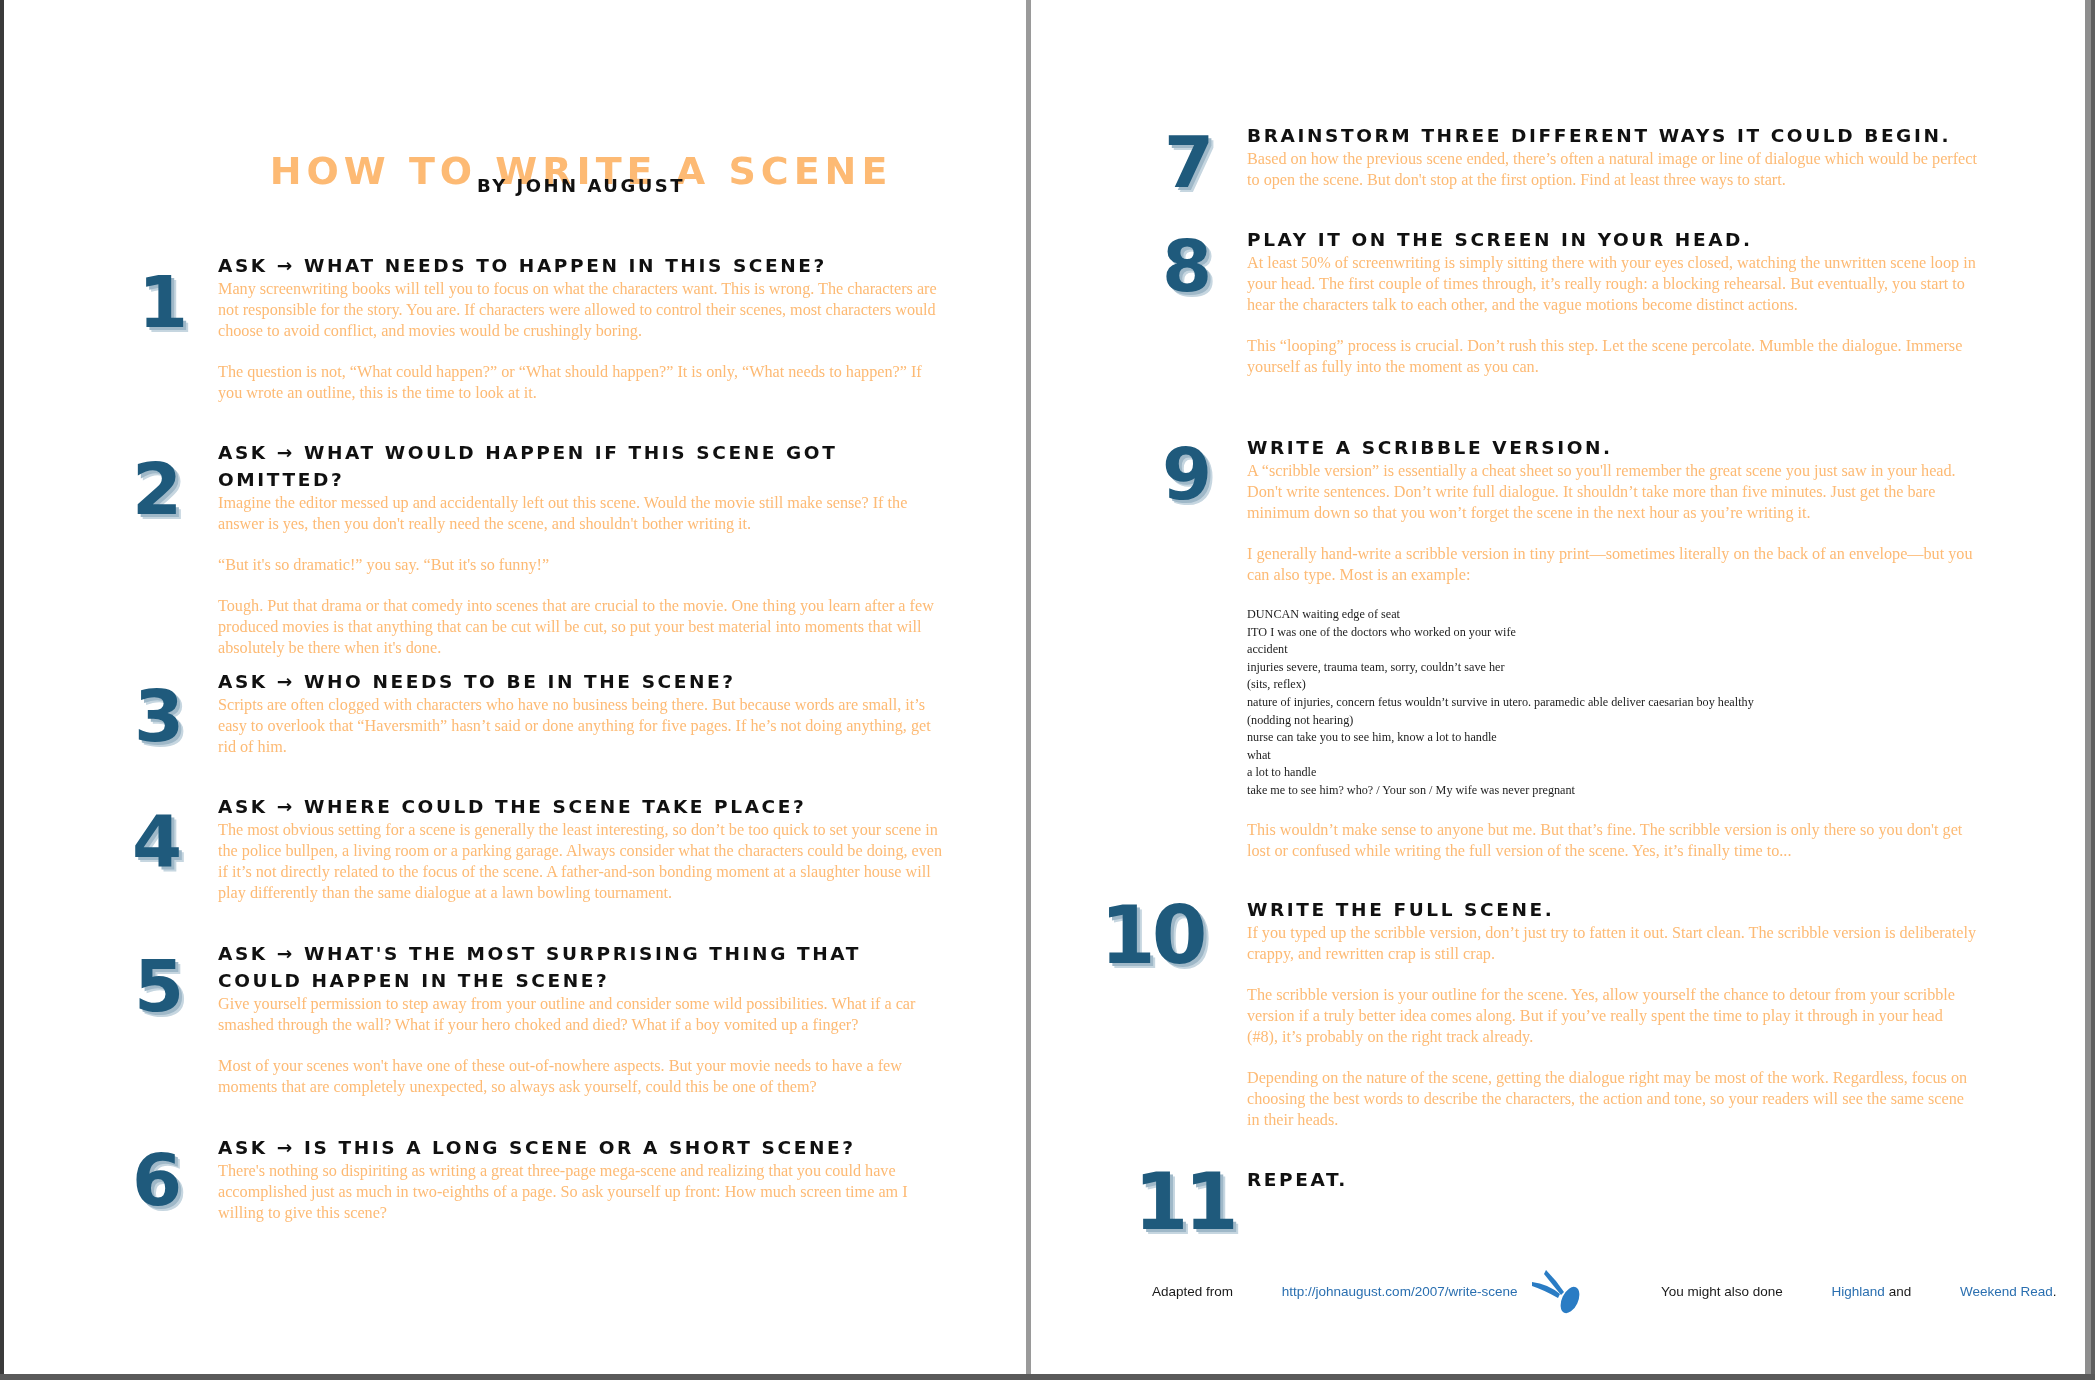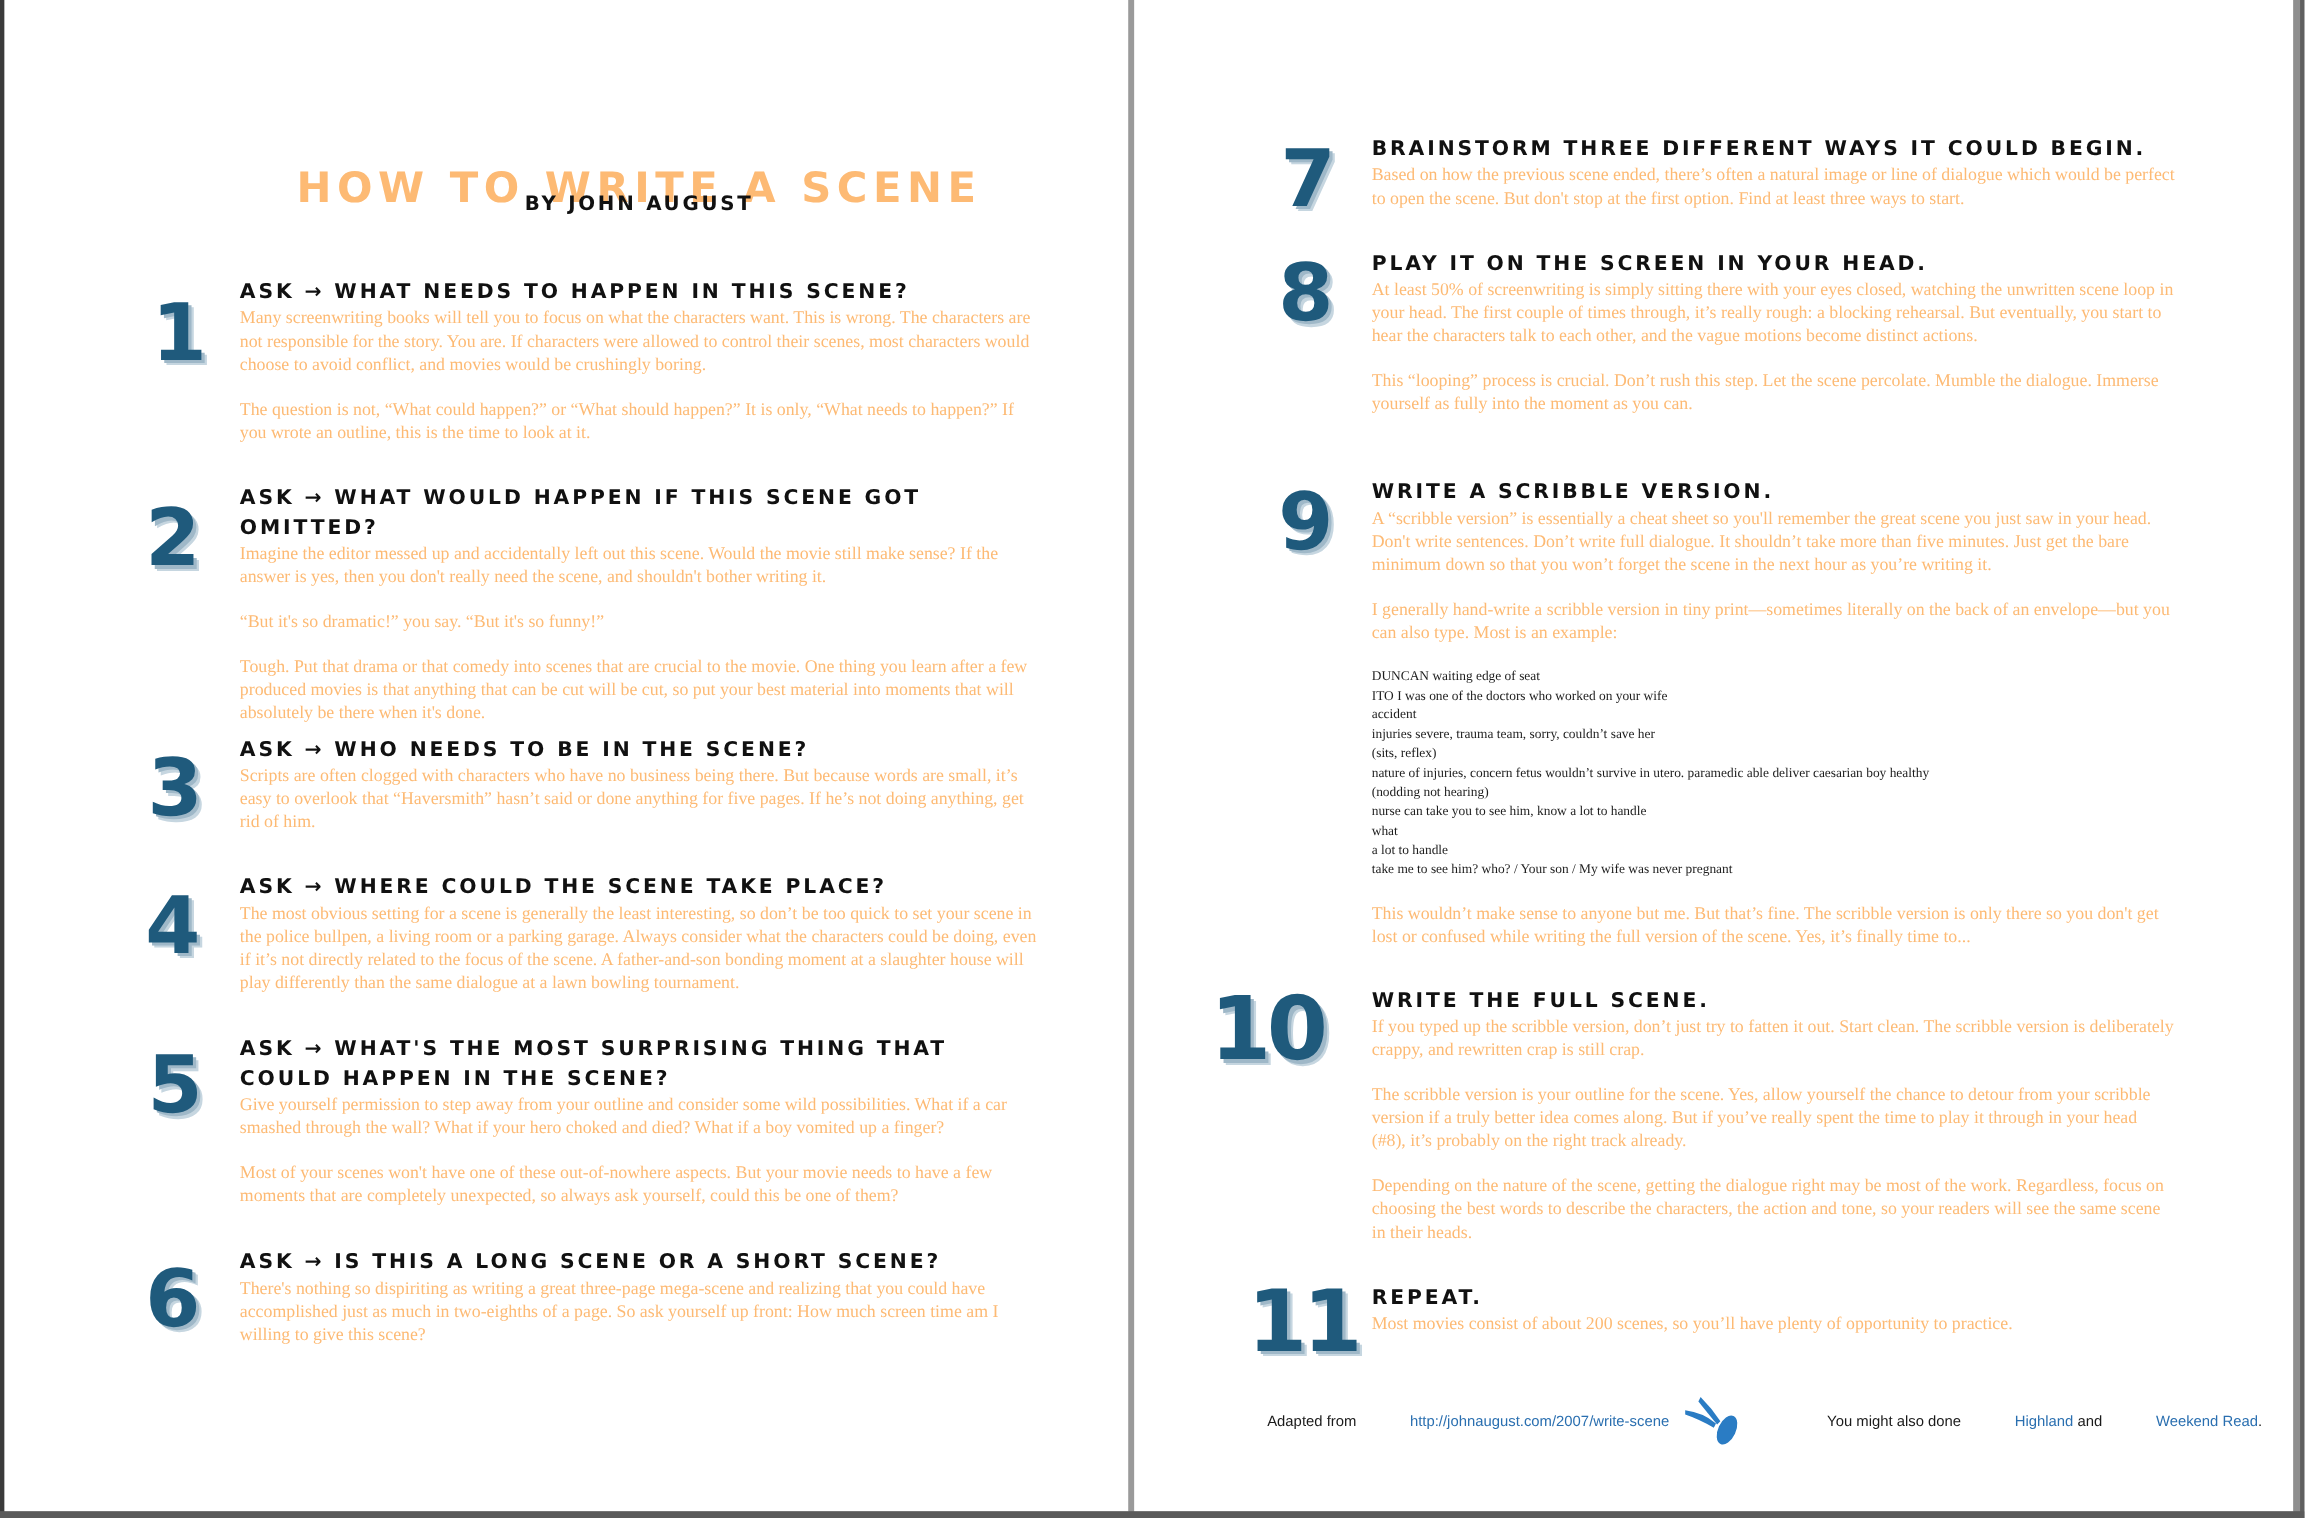--- a/index.html
+++ b/index.html
@@ -172,21 +172,20 @@
     <p>If you typed up the scribble version, don’t just try to fatten it out. Start clean. The scribble version is deliberately crappy, and rewritten crap is still crap.</p>
     <p>The scribble version is your outline for the scene. Yes, allow yourself the chance to detour from your scribble version if a truly better idea comes along. But if you’ve really spent the time to play it through in your head (#8), it’s probably on the right track already.</p>
     <p>Depending on the nature of the scene, getting the dialogue right may be most of the work. Regardless, focus on choosing the best words to describe the characters, the action and tone, so your readers will see the same scene in their heads.</p>
   </div>
 </section>
 
 <section class="step right-step" style="top:1166px;left:0;">
   <div class="num" style="top:0px;left:1134px;font-size:78px;">11</div>
   <div class="body">
     <h2 class="heading">REPEAT.</h2>
-    <p>Most movies consist of about 200 scenes, so you’ll have plenty of opportunity to practice.</p>
   </div>
 </section>
 
 <div class="footer" style="left:1152px;">
   <span>Adapted from </span><a>http://johnaugust.com/2007/write-scene</a>
 </div>
 
 <svg class="logo" viewBox="0 0 62 48">
   <path d="M2 14 Q18 16 30 26 L28 30 Q14 22 2 18 Z" fill="#2a7cc4"></path>
   <path d="M16 2 Q26 12 34 24 L31 27 Q22 16 14 6 Z" fill="#2a7cc4"></path>

